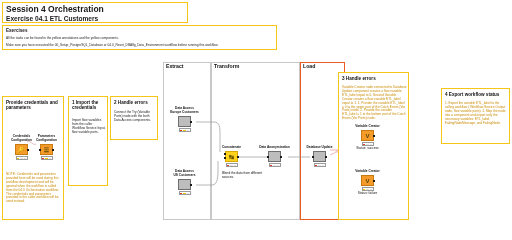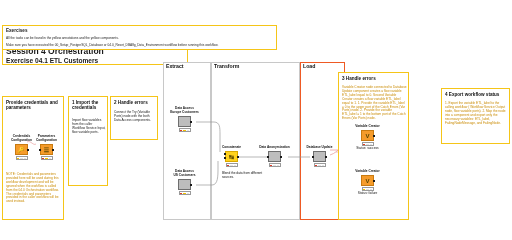--- a/index.html
+++ b/index.html
@@ -161,21 +161,21 @@
     left: 0; top: 0;
     width: 512px; height: 223px;
     pointer-events: none;
   }
 </style>
 </head>
 <body>
 
 <div id="canvas">
 
-  <div class="ybox" style="left:2px; top:2px; width:186px; height:21px;margin-top:42px;">
+  <div class="ybox" style="left:2px; top:2px; width:186px; height:21px;">
     <div class="hdr-title t9" style="left:3px; top:2px;">Session 4 Orchestration</div>
     <div class="hdr-title t7" style="left:3px; top:12px;">Exercise 04.1 ETL Customers</div>
   </div>
 
   <div class="ybox" style="left:2px; top:25px; width:275px; height:25px;">
     <div class="hdr-title t5" style="left:3px; top:3px; font-size:4.6px;">Exercises</div>
     <div class="annot-body" style="position:absolute; left:3px; top:11px; width:268px;">All the tasks can be found in the yellow annotations and the yellow components.</div>
     <div class="annot-body" style="position:absolute; left:3px; top:18px; width:268px;">Make sure you have executed the 00_Setup_PostgreSQL_Database or 04.0_Reset_DBAlfg_Data_Environment workflow before running this workflow.</div>
   </div>
 

